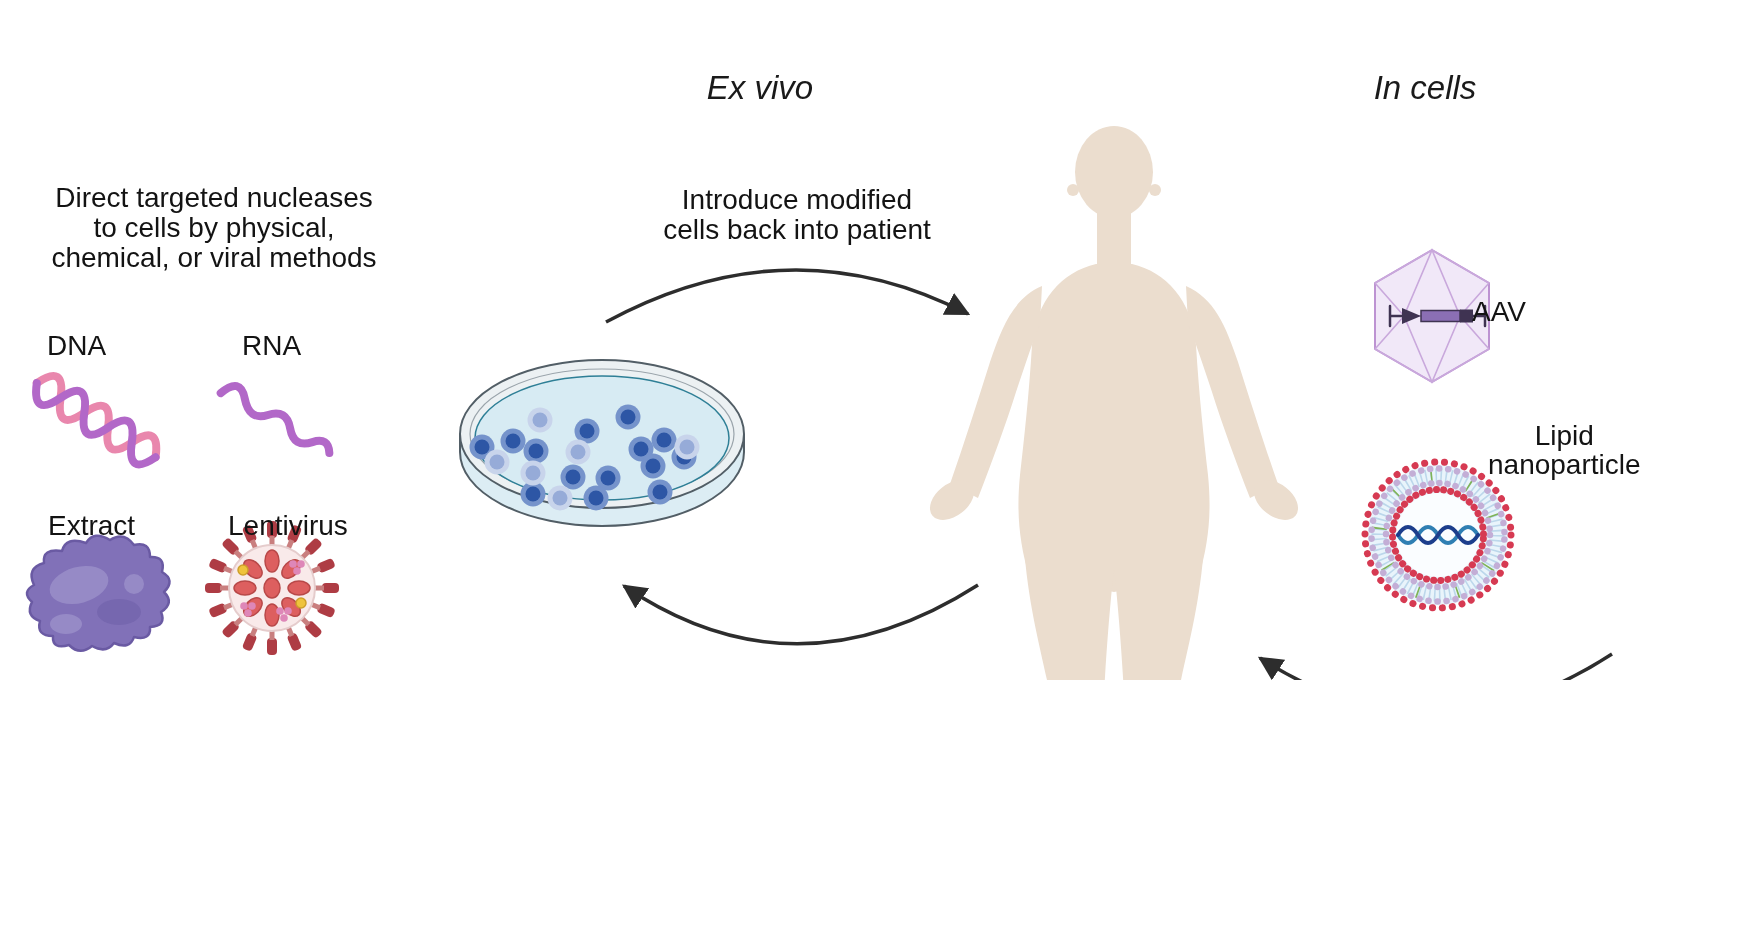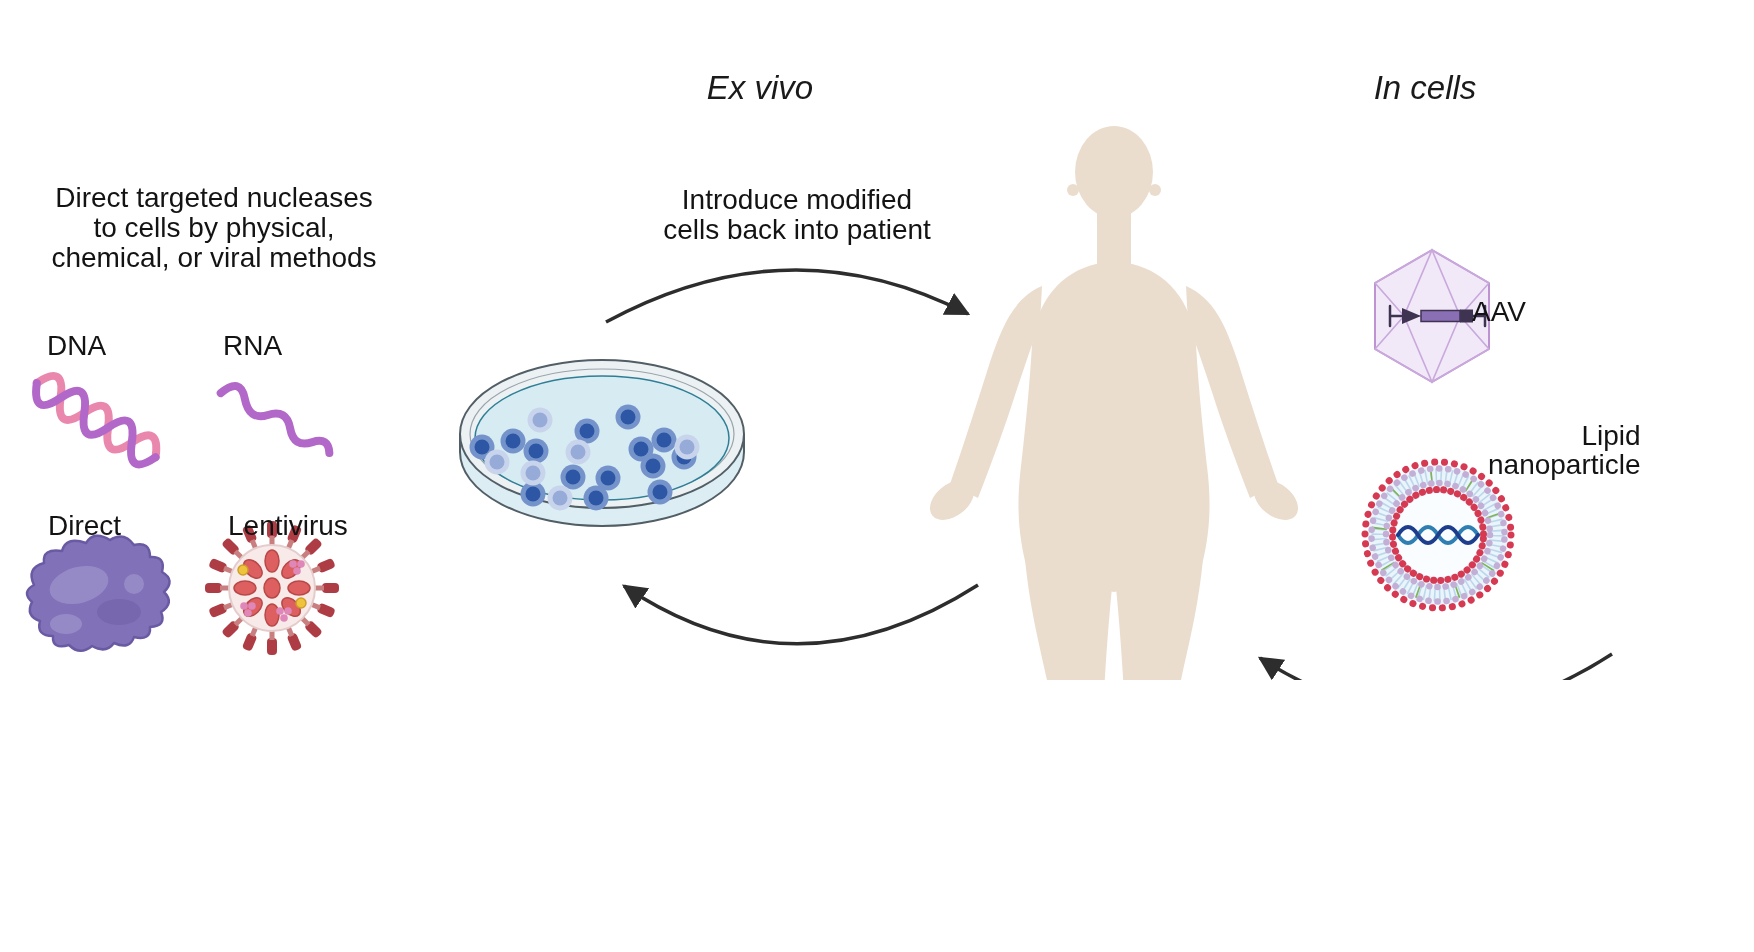--- a/index.html
+++ b/index.html
@@ -13,21 +13,21 @@
   #artwork{position:absolute;left:0;top:0;}
   .txt{
     position:absolute;
     white-space:pre-line;
     text-align:center;
     transform:translateX(-50%);
     font-size:28px;
     line-height:30px;
     color:#131313;
   }
-  .txt.left-al{transform:none;text-align:right;}
+  .txt.left-al{transform:none;text-align:center;}
   .title{
     font-size:33px;
     font-style:italic;
     font-weight:500;
     line-height:36px;
     color:#1a1a1a;
   }
 </style>
 </head>
 <body>
@@ -300,22 +300,22 @@
   </svg>
 
   <div class="txt title" style="left:760px;top:70px">Ex vivo</div>
   <div class="txt title" style="left:1425px;top:70px">In cells</div>
 
   <div class="txt" style="left:214px;top:183px">Direct targeted nucleases
 to cells by physical,
 chemical, or viral methods</div>
 
   <div class="txt left-al" style="left:47px;top:331px">DNA</div>
-  <div class="txt left-al" style="left:223px;top:331px">RNA</div>
-  <div class="txt left-al" style="left:48px;top:511px">Direct</div>
+  <div class="txt left-al" style="left:242px;top:331px">RNA</div>
+  <div class="txt left-al" style="left:48px;top:511px">Extract</div>
   <div class="txt left-al" style="left:228px;top:511px">Lentivirus</div>
 
   <div class="txt" style="left:797px;top:185px">Introduce modified
 cells back into patient</div>
 
   <div class="txt left-al" style="left:1472px;top:297px">AAV</div>
   <div class="txt left-al" style="left:1488px;top:421px;line-height:29px">Lipid
 nanoparticle</div>
 
 </div>

